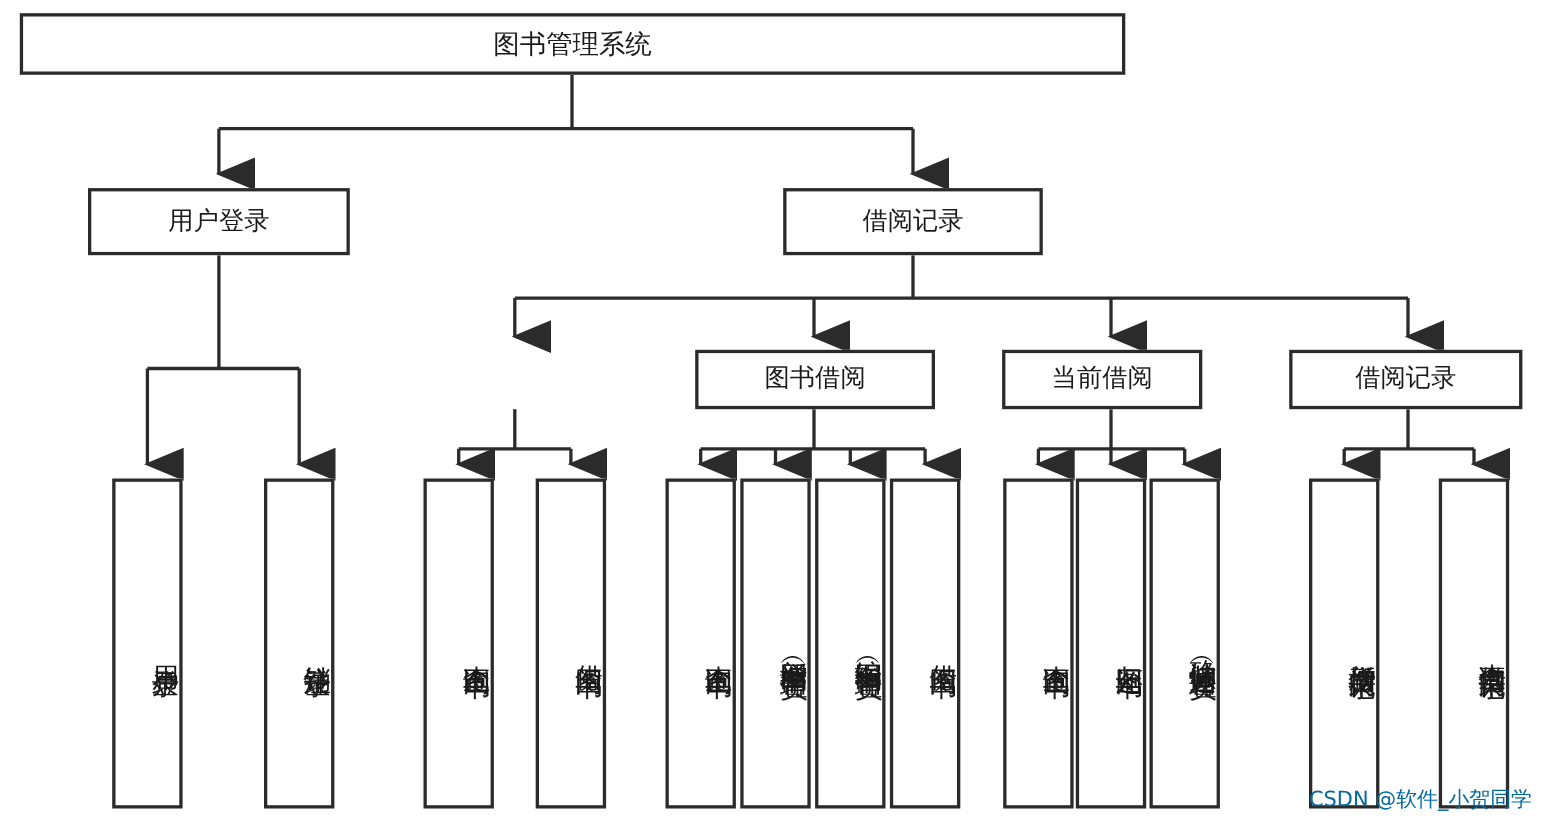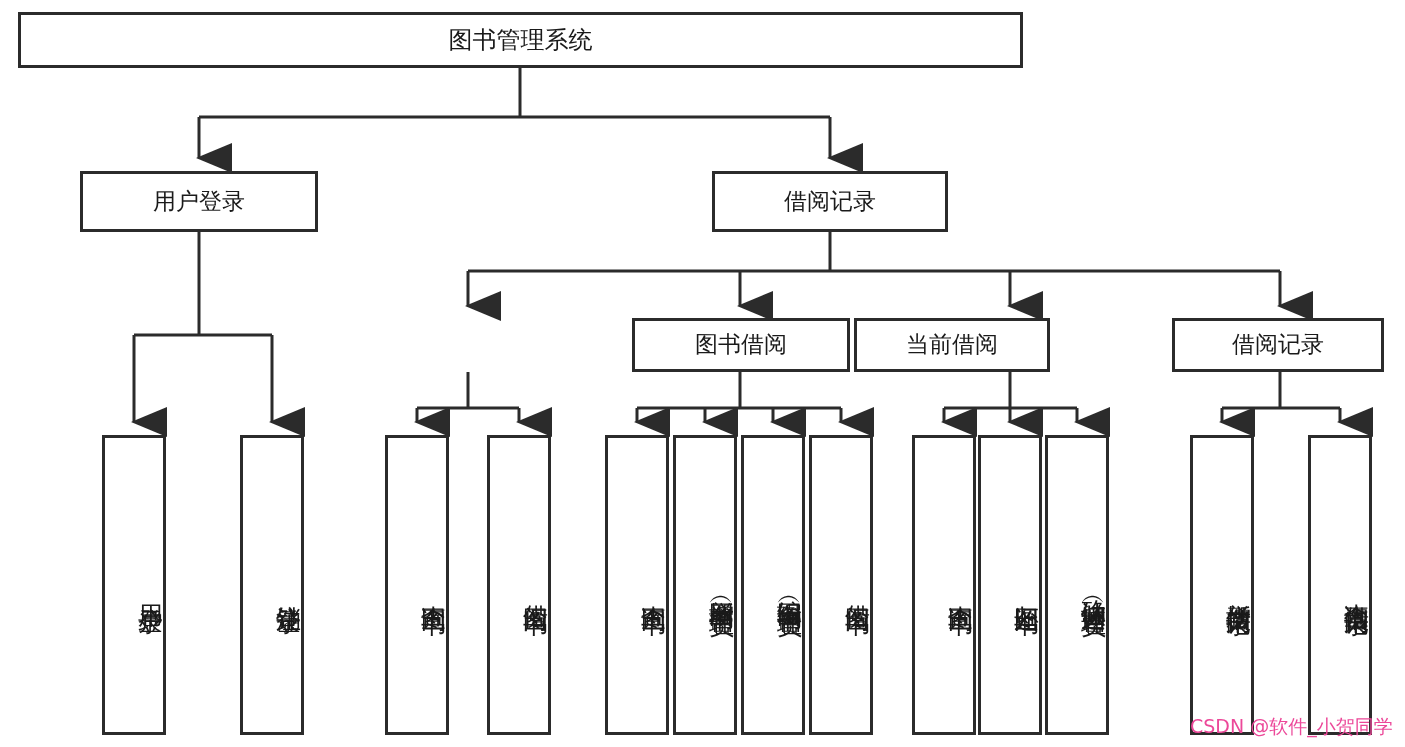--- a/index.html
+++ b/index.html
@@ -62,21 +62,21 @@
     font-size: 25px;
     line-height: 1.0;
     letter-spacing: 2px;
     white-space: nowrap;
   }
   .watermark {
     position: absolute;
     left: 1190px;
     top: 714px;
     font-size: 19px;
-    color: #ec4899;
+    color: #0369a1;
     white-space: nowrap;
     font-family: "DejaVu Sans", "Liberation Sans", sans-serif;
   }
 </style>
 </head>
 <body>
 
 <div id="diagram">
 
   <svg id="edges" viewBox="0 0 1405 747" xmlns="http://www.w3.org/2000/svg">
@@ -136,21 +136,21 @@
   <div class="node horiz" style="left:80px; top:171px; width:238px; height:61px;">
     <span class="label">用户登录</span>
   </div>
   <div class="node horiz" style="left:712px; top:171px; width:236px; height:61px;">
     <span class="label">借阅记录</span>
   </div>
 
   <div class="node horiz" style="left:632px; top:318px; width:218px; height:54px;">
     <span class="label">图书借阅</span>
   </div>
-  <div class="node horiz" style="left:854px; top:318px; width:196px; height:54px;">
+  <div class="node horiz" style="left:911px; top:318px; width:182px; height:54px;">
     <span class="label">当前借阅</span>
   </div>
   <div class="node horiz" style="left:1172px; top:318px; width:212px; height:54px;">
     <span class="label">借阅记录</span>
   </div>
 
   <div class="node vert" style="left:102px; top:435px; width:64px; height:300px;">
     <span class="label">用户登录</span>
   </div>
   <div class="node vert" style="left:240px; top:435px; width:64px; height:300px;">

